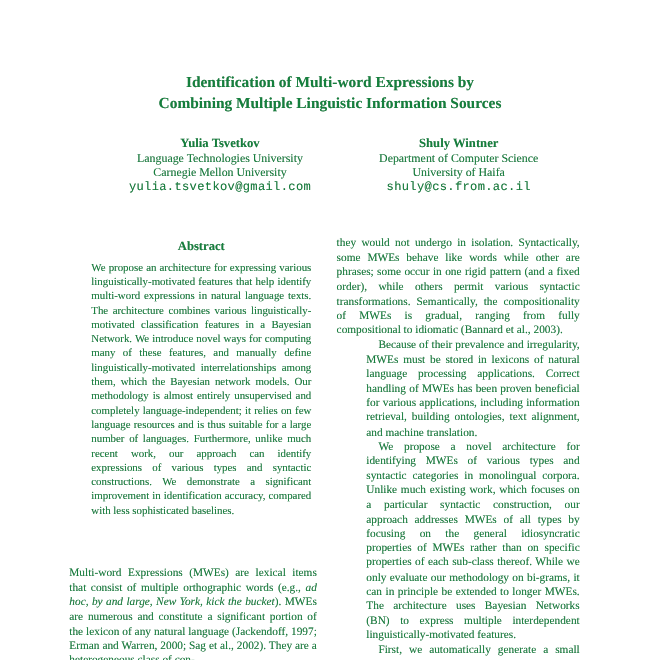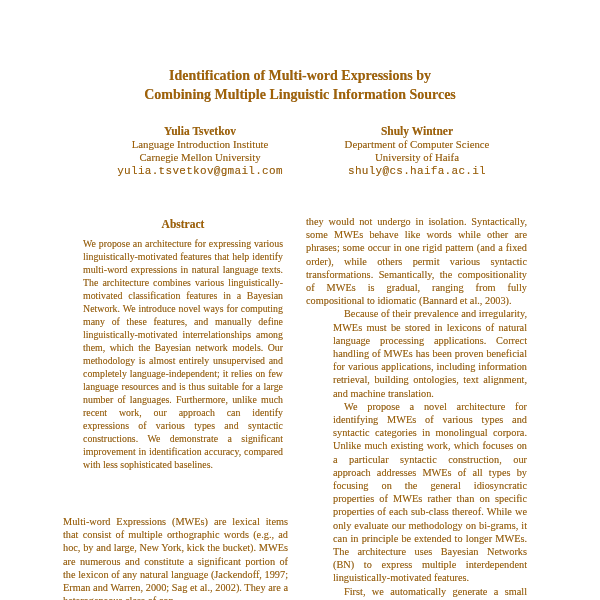--- a/index.html
+++ b/index.html
@@ -7,21 +7,21 @@
     padding: 0;
     background: #ffffff;
   }
   .page {
     position: relative;
     width: 600px;
     height: 600px;
     background: #ffffff;
     overflow: hidden;
     font-family: "Liberation Serif", "DejaVu Serif", serif;
-    color: #a16207;
+    color: #15803d;
     text-shadow: 0 0 0.4px rgba(30,30,30,0.35);
   }
 
   
   .title {
     position: absolute;
     top: 66px;
     left: 0;
     width: 600px;
     text-align: center;
@@ -110,45 +110,45 @@
     left: 306px;
     width: 221px;
   }
   .right-column p {
     margin: 0;
   }
   .right-column p.indent {
     text-indent: 11px;
     margin-left: 27px;
   }
-  .italic { }
+  .italic { font-style: italic; }
   p { margin: 0; }
 </style>
 </head>
 <body>
 
 <div class="page">
 
   <div class="title">
     <div>Identification of Multi-word Expressions by</div>
     <div>Combining Multiple Linguistic Information Sources</div>
   </div>
 
   <div class="authors-row">
     <div class="author-block left">
       <div class="author-name">Yulia Tsvetkov</div>
-      <div class="author-affil">Language Introduction Institute</div>
+      <div class="author-affil">Language Technologies University</div>
       <div class="author-affil">Carnegie Mellon University</div>
       <div class="author-email">yulia.tsvetkov@gmail.com</div>
     </div>
     <div class="author-block right">
       <div class="author-name">Shuly Wintner</div>
       <div class="author-affil">Department of Computer Science</div>
       <div class="author-affil">University of Haifa</div>
-      <div class="author-email">shuly@cs.haifa.ac.il</div>
+      <div class="author-email">shuly@cs.from.ac.il</div>
     </div>
   </div>
 
   <div class="abstract-heading">Abstract</div>
   <div class="abstract-body">We propose an architecture for expressing various linguistically-motivated features that help identify multi-word expressions in natural language texts. The architecture combines various linguistically-motivated classification features in a Bayesian Network. We introduce novel ways for computing many of these features, and manually define linguistically-motivated interrelationships among them, which the Bayesian network models. Our methodology is almost entirely unsupervised and completely language-independent; it relies on few language resources and is thus suitable for a large number of languages. Furthermore, unlike much recent work, our approach can identify expressions of various types and syntactic constructions. We demonstrate a significant improvement in identification accuracy, compared with less sophisticated baselines.</div>
 
 
   <p class="intro-par body-text">
     <span>Multi-word Expressions (MWEs) are lexical items that consist of multiple orthographic words (e.g., </span><span class="italic">ad hoc, by and large, New York, kick the bucket</span><span>). MWEs are numerous and constitute a significant portion of the lexicon of any natural language (Jackendoff, 1997; Erman and Warren, 2000; Sag et al., 2002). They are a heterogeneous class of con-</span>
   </p>

